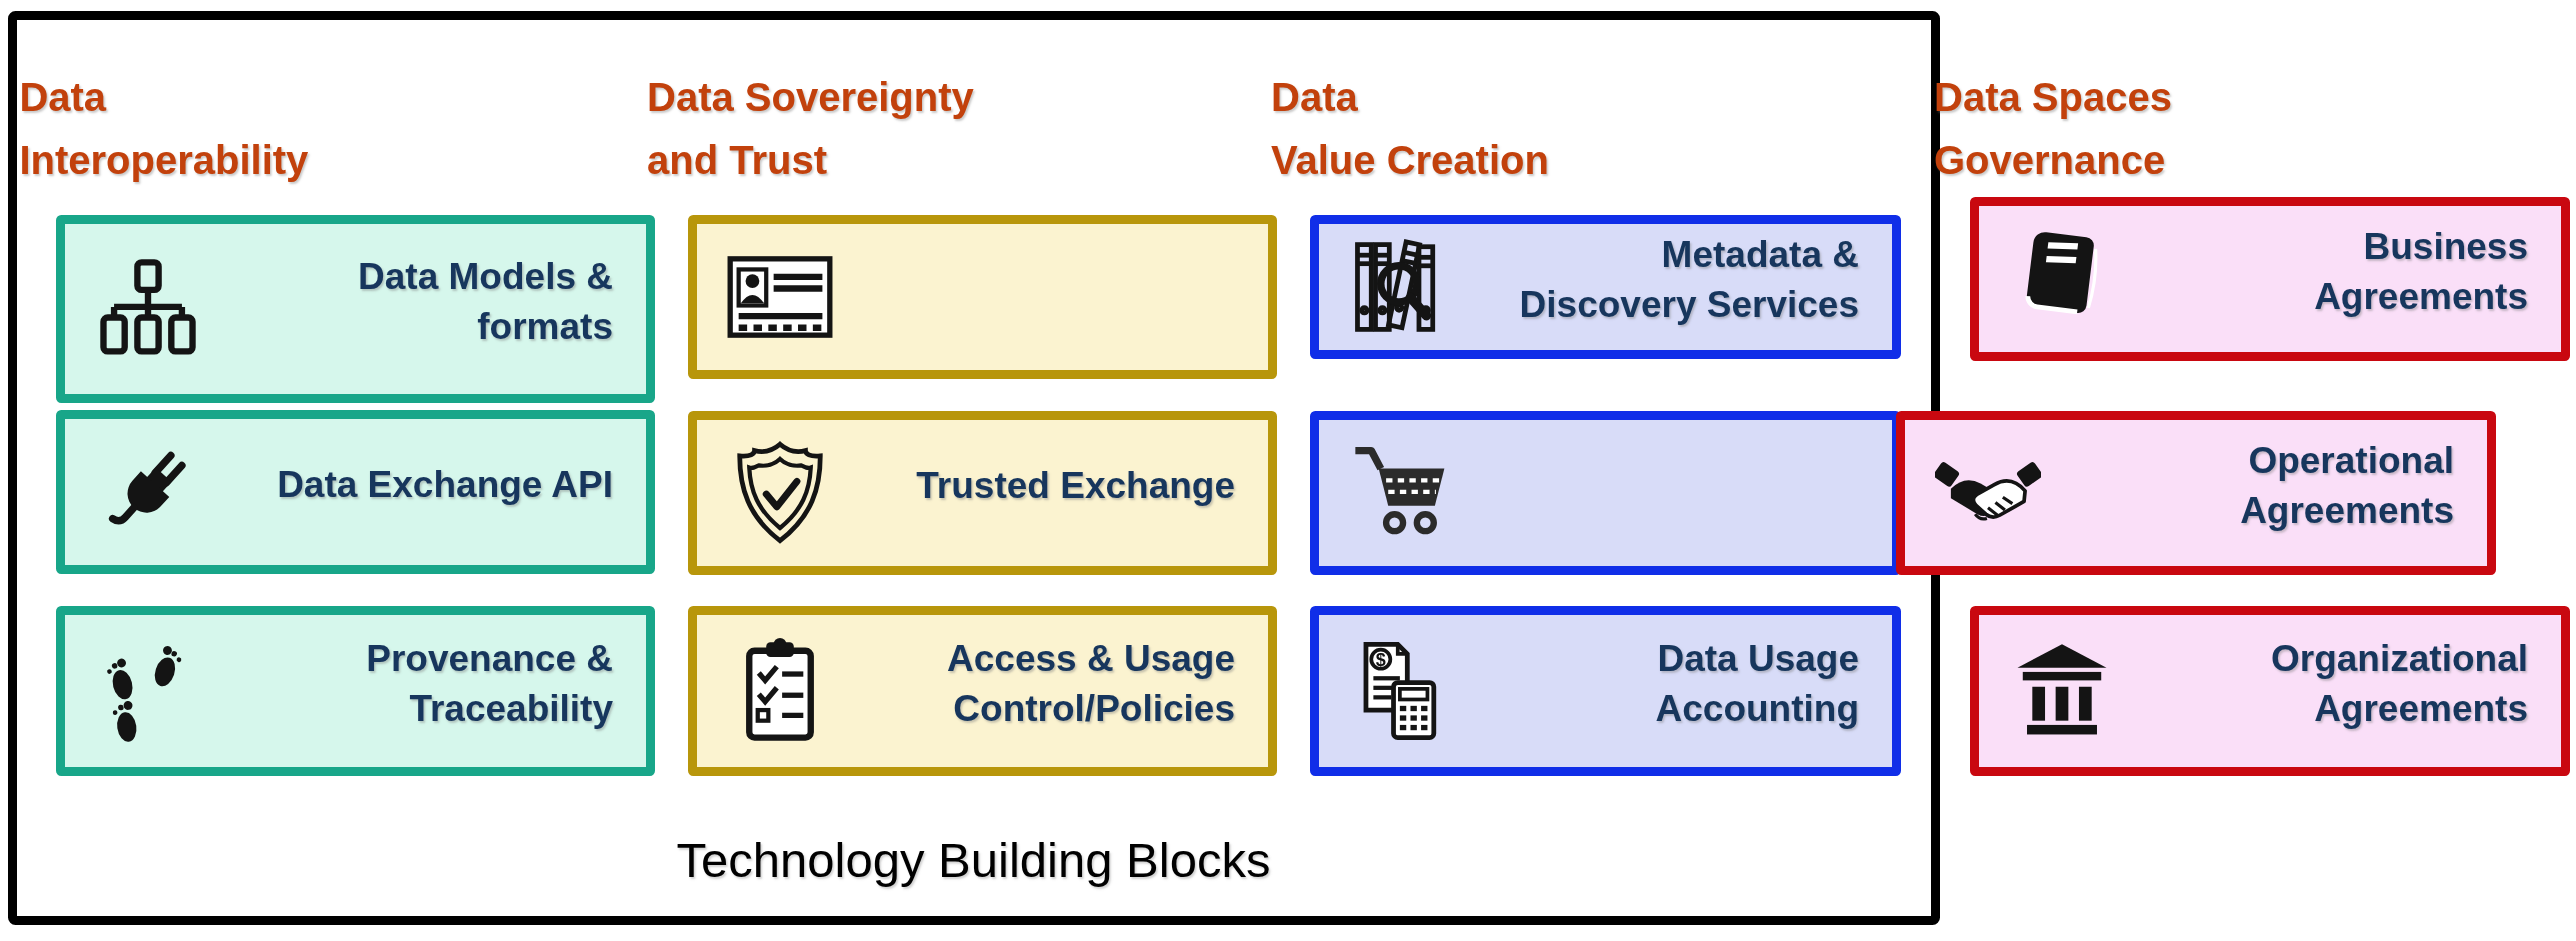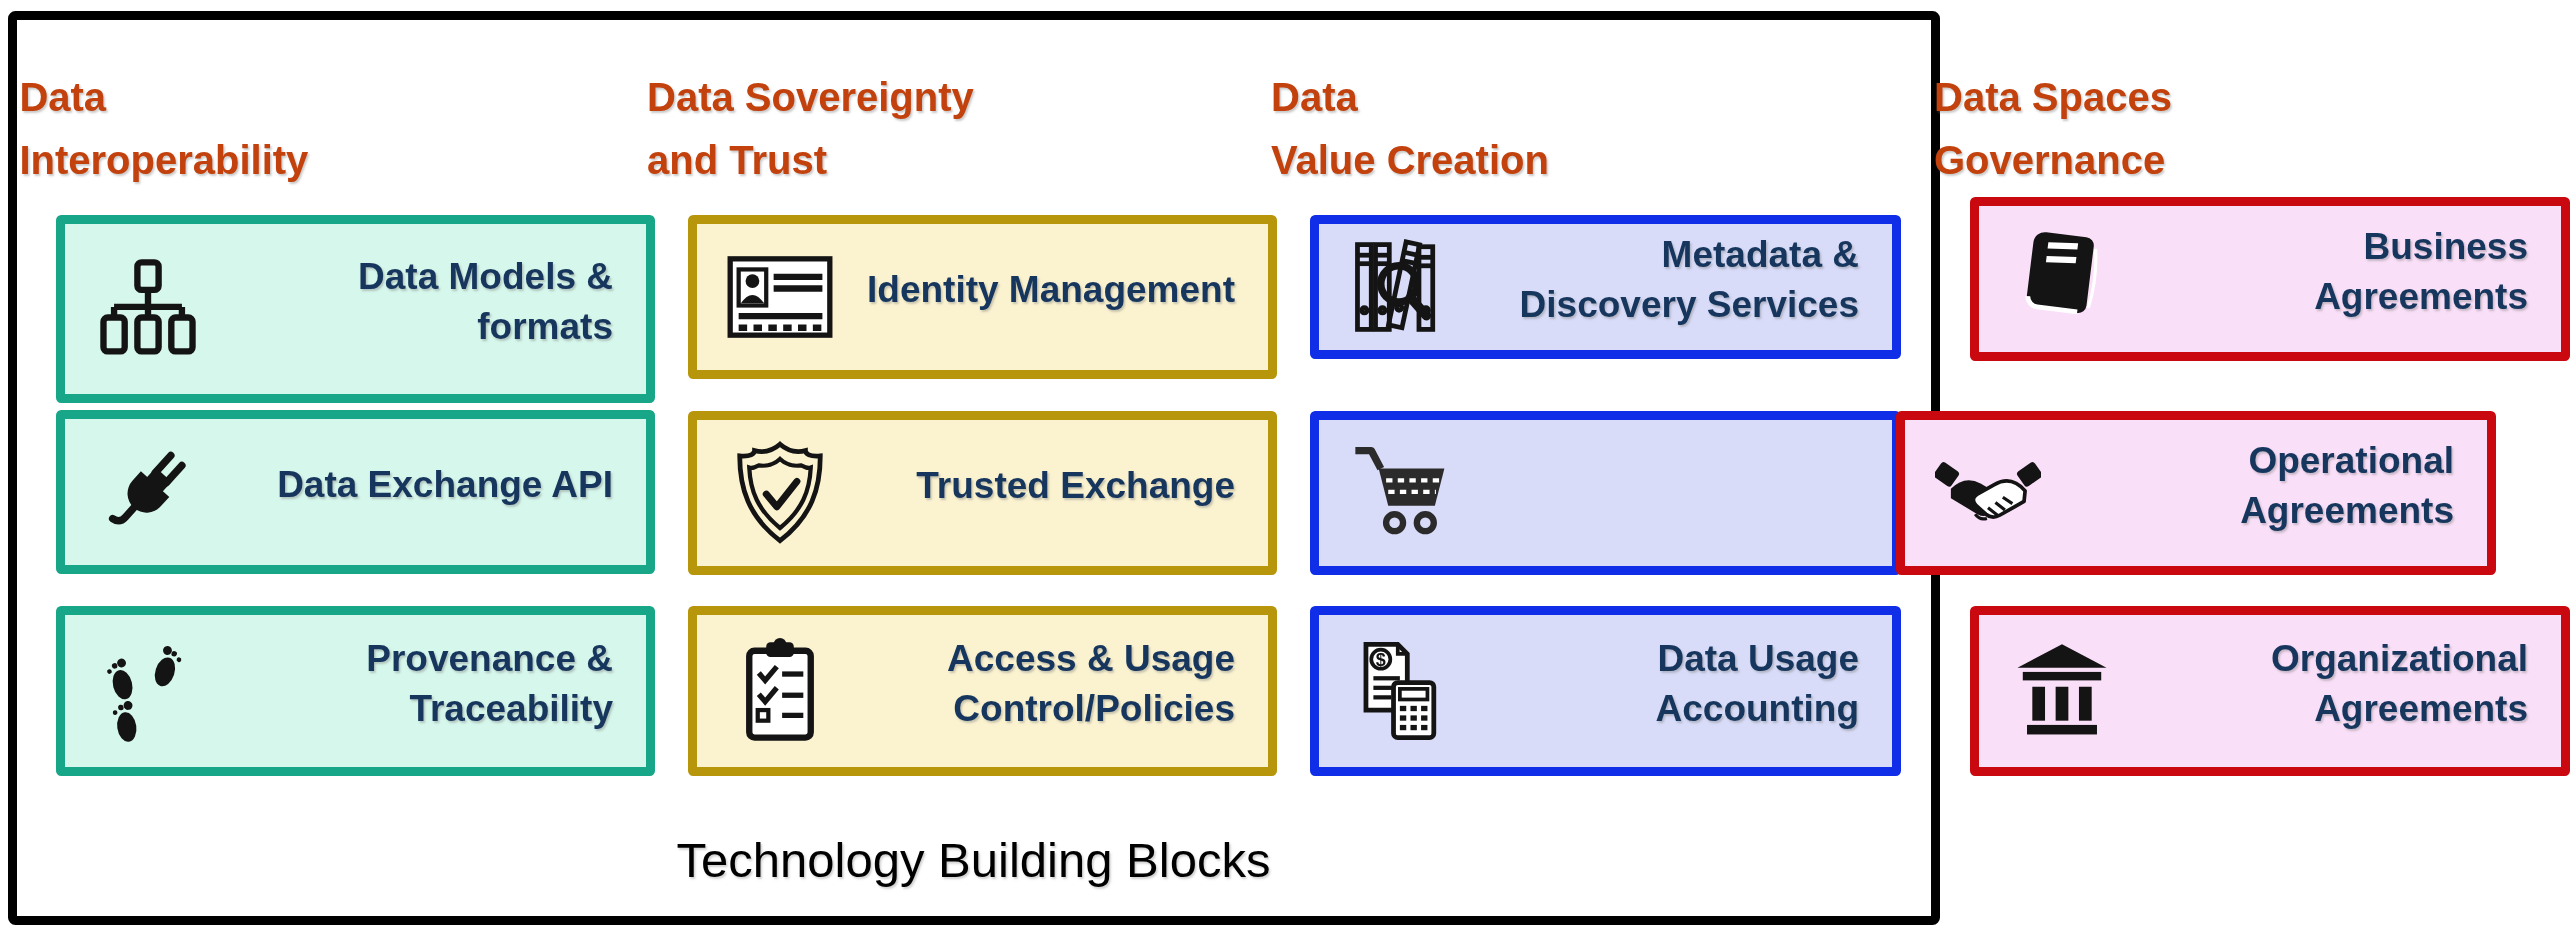--- a/index.html
+++ b/index.html
@@ -158,21 +158,20 @@
         <rect x="3" y="14" width="94" height="72" fill="#fff" stroke="#141414" stroke-width="5"></rect>
         <rect x="11" y="24" width="26" height="34" fill="none" stroke="#141414" stroke-width="4"></rect>
         <circle class="fl" cx="24" cy="35" r="6.5"></circle>
         <path class="fl" d="M13 56 q11 -16 22 0 z"></path>
         <line x1="44" y1="31" x2="90" y2="31" stroke="#141414" stroke-width="6"></line>
         <line x1="44" y1="42" x2="90" y2="42" stroke="#141414" stroke-width="6"></line>
         <line x1="11" y1="68" x2="90" y2="68" stroke="#141414" stroke-width="6"></line>
         <line x1="11" y1="79" x2="90" y2="79" stroke="#141414" stroke-width="6" stroke-dasharray="8 6"></line>
       </svg>
     </div>
-    <div class="card-label">Identity Management</div>
   </div>
 
   <div class="card c2" style="left:688px;top:411px;width:589px;height:164px">
     <div class="icon">
       <svg viewBox="0 0 100 100">
         <path d="M50 4 C58 11 66 12 74 10 C74 13 78 16 88 15 C88 45 80 72 50 95 C20 72 12 45 12 15 C22 16 26 13 26 10 C34 12 42 11 50 4 Z" fill="none" stroke="#141414" stroke-width="4.5"></path>
         <path d="M50 18 C55 23 63 25 70 24 C74 26 76 27 79 26 C78 48 71 66 50 83 C29 66 22 48 21 26 C24 27 26 26 30 24 C37 25 45 23 50 18 Z" fill="none" stroke="#141414" stroke-width="4"></path>
         <path d="M37 51 L47 63 L66 39" fill="none" stroke="#141414" stroke-width="6.5" stroke-linecap="round" stroke-linejoin="round"></path>
       </svg>
     </div>

